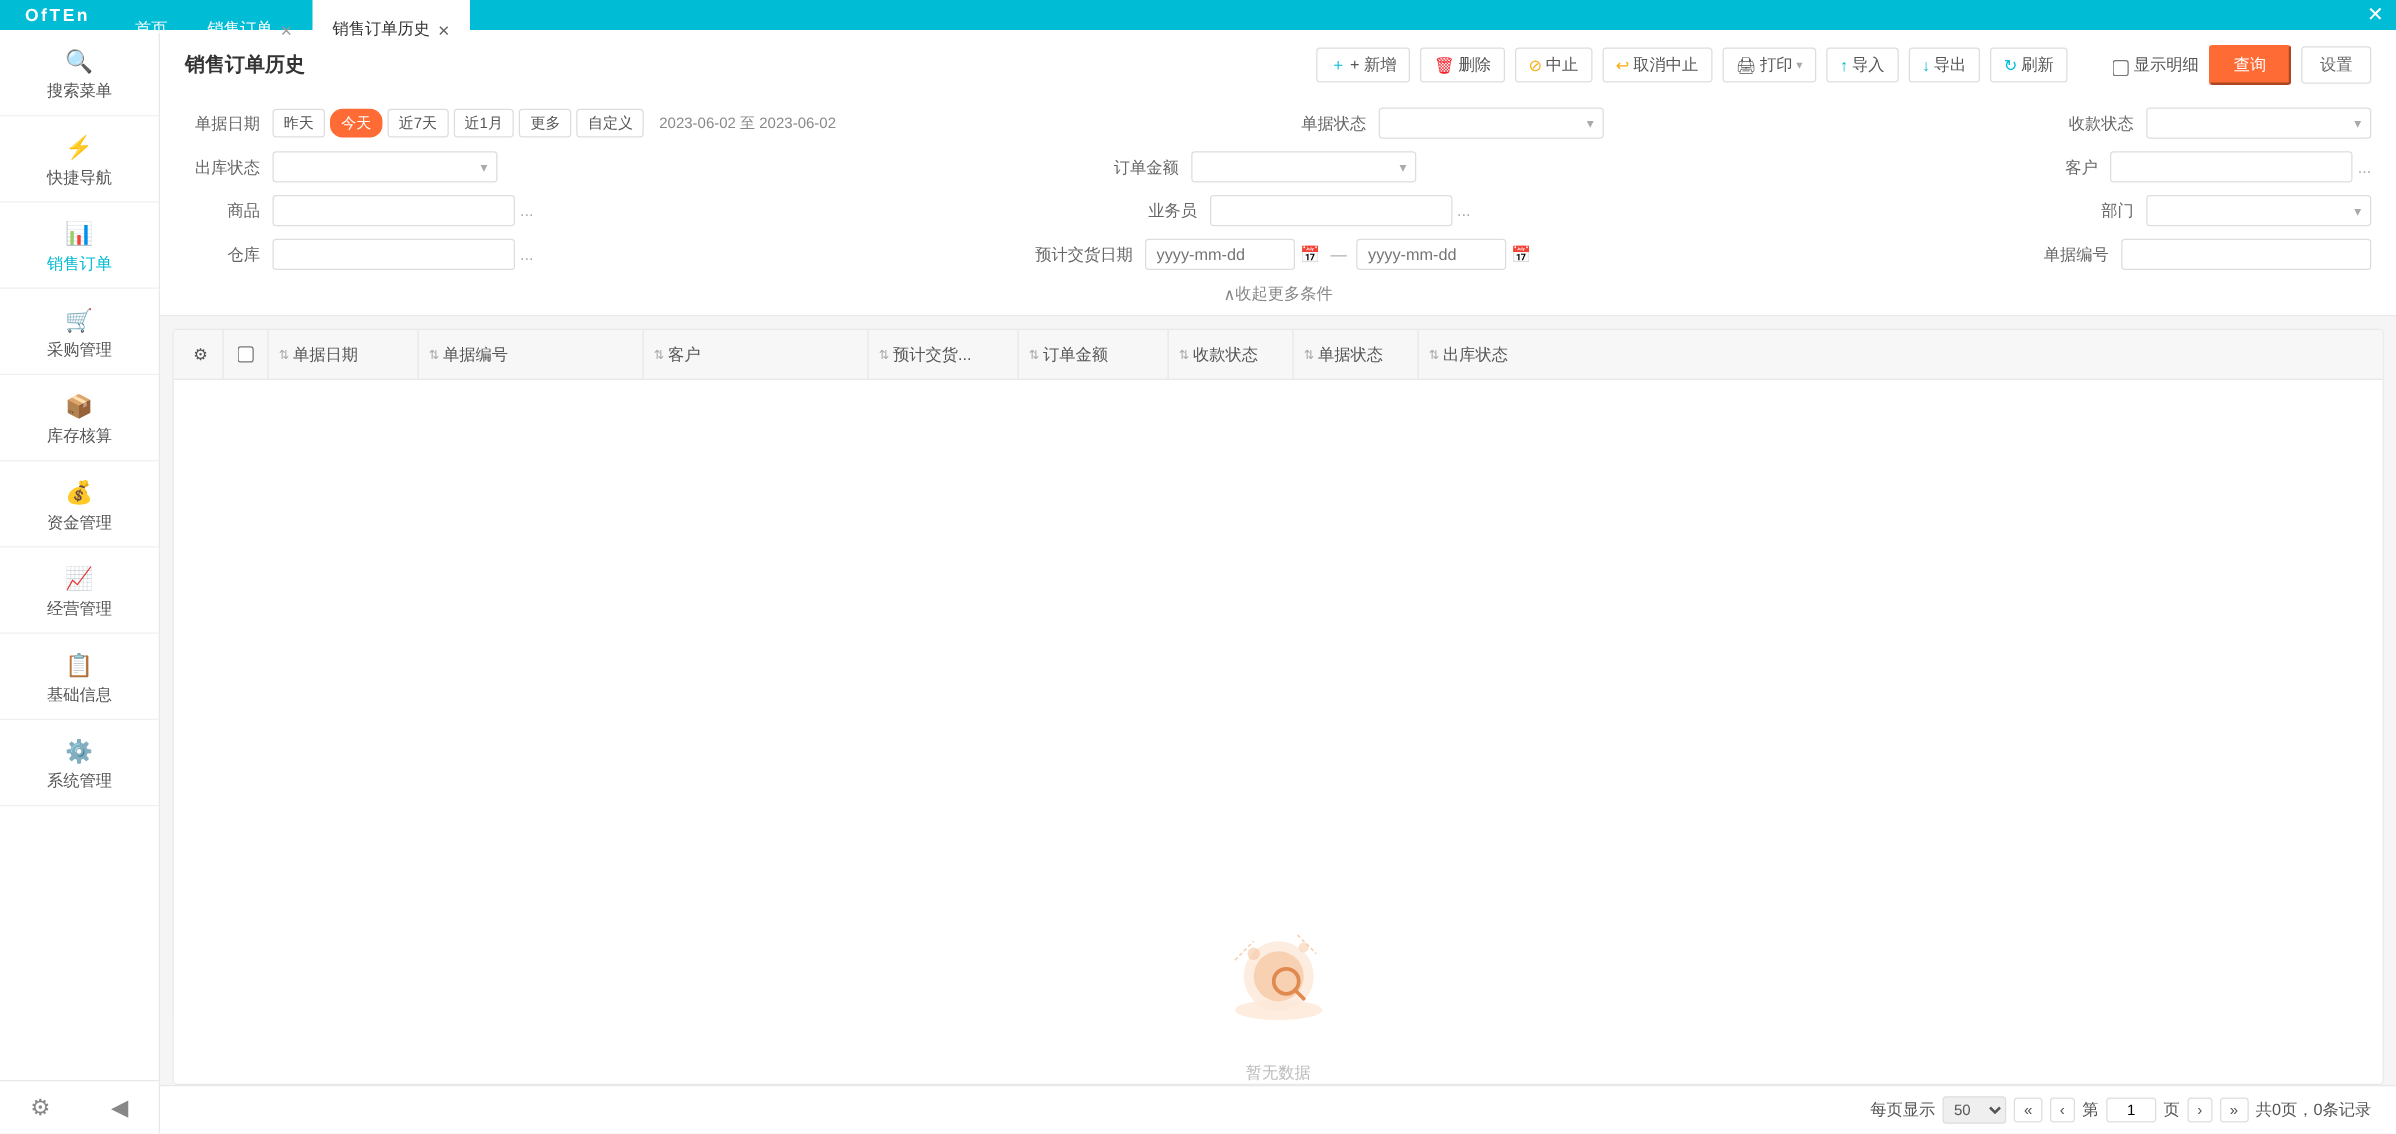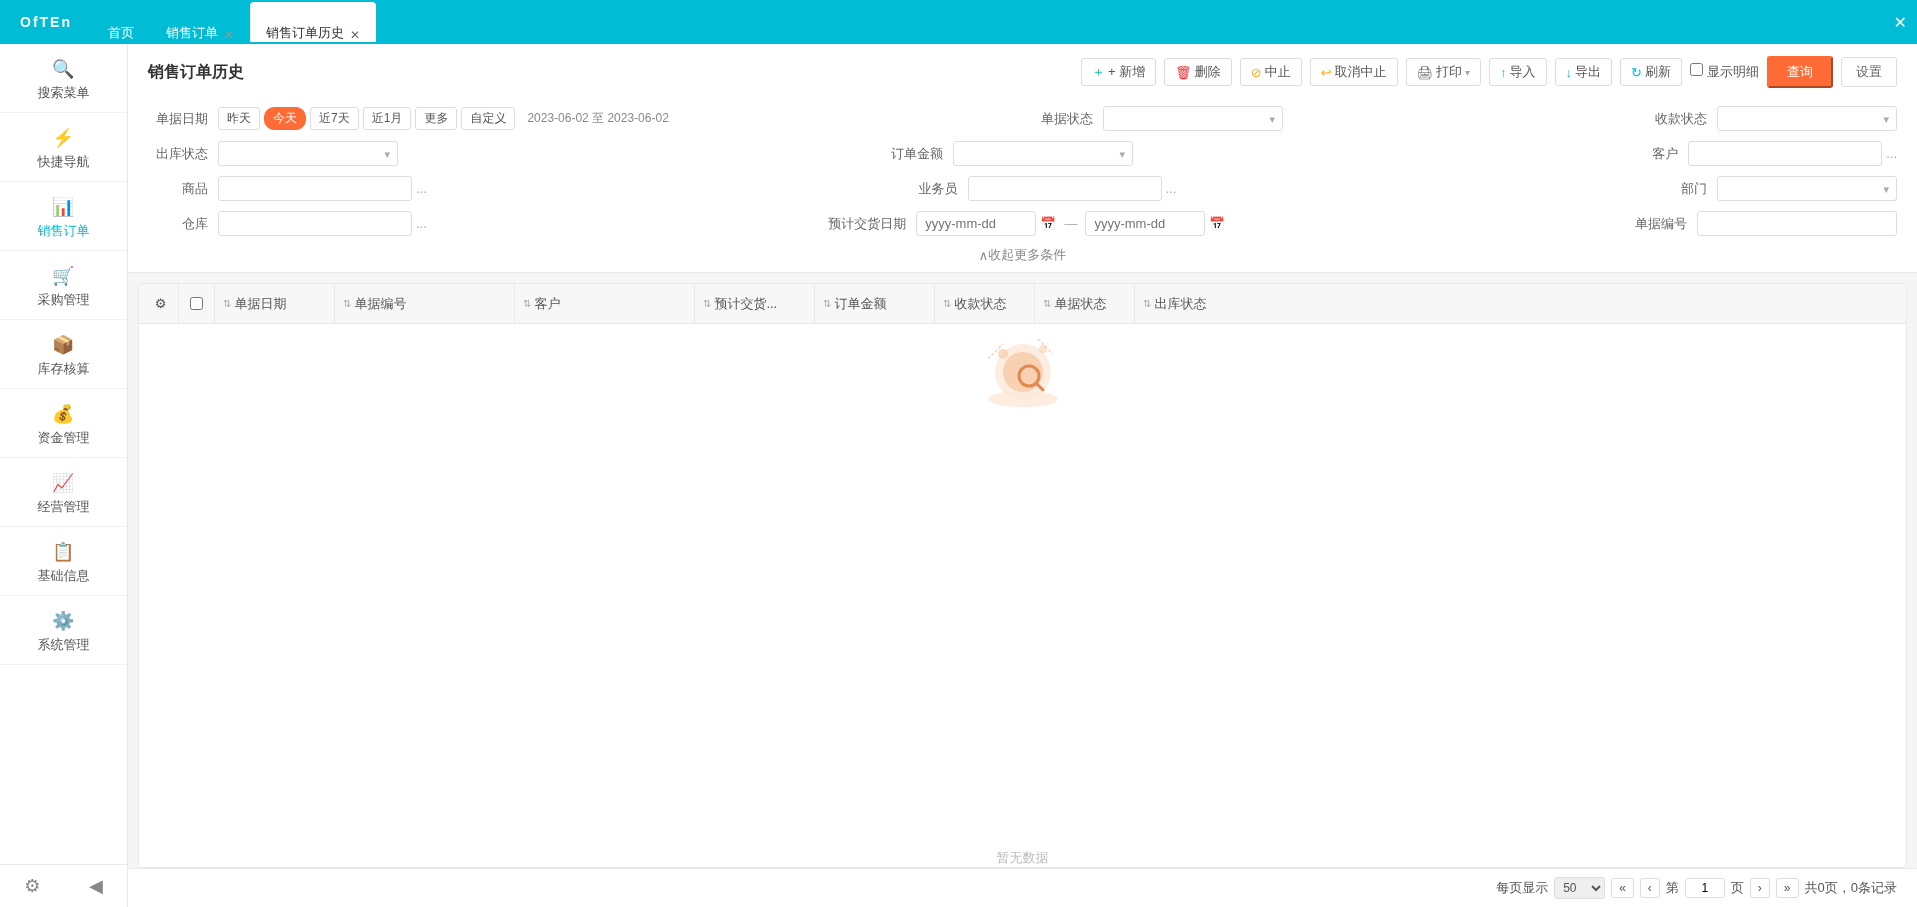--- a/index.html
+++ b/index.html
@@ -1,21 +1,21 @@
 <!DOCTYPE html>
 <html><head>
   <meta charset="utf-8">
   <style>
     * { box-sizing: border-box; margin: 0; padding: 0; font-family: 'Microsoft YaHei', Arial, sans-serif; font-size: 13px; }
     body { background: #f5f5f5; display: flex; flex-direction: column; height: 907px; overflow: hidden; }
 
     
     .top-bar {
       background: #00bcd4;
-      height: 44px;
+      height: 24px;
       display: flex;
       align-items: center;
       padding: 0 0;
       flex-shrink: 0;
     }
     .tab-item {
       height: 40px;
       display: flex;
       align-items: flex-end;
       padding: 0 16px;
@@ -156,24 +156,25 @@
       background: #fff;
       color: #666;
       border: 1px solid #ddd;
       padding: 5px 14px;
       font-size: 13px;
       border-radius: 3px;
       cursor: pointer;
     }
     .show-detail-cb {
       display: flex;
-      align-items: flex-start;
+      align-items: flex-end;
       gap: 4px;
       font-size: 12px;
       color: #555;
+      margin-left: 28px;
     }
     .filter-label {
       color: #666;
       font-size: 13px;
       min-width: 70px;
       flex-shrink: 0;
       text-align: right;
       padding-right: 10px;
     }
     .filter-date-btns {
@@ -318,21 +319,21 @@
     .th-stock-status { width: 100px; }
     .th-action { flex: 1; justify-content: center; }
     .sort-icon { color: #aaa; font-size: 10px; }
 
     
     .empty-state {
       flex: 1;
       display: flex;
       flex-direction: column;
       align-items: center;
-      justify-content: space-between;
+      justify-content: flex-end;
       color: #bbb;
       font-size: 13px;
     }
     .empty-icon {
       width: 100px;
       height: 100px;
       margin-bottom: 16px;
     }
 
     

